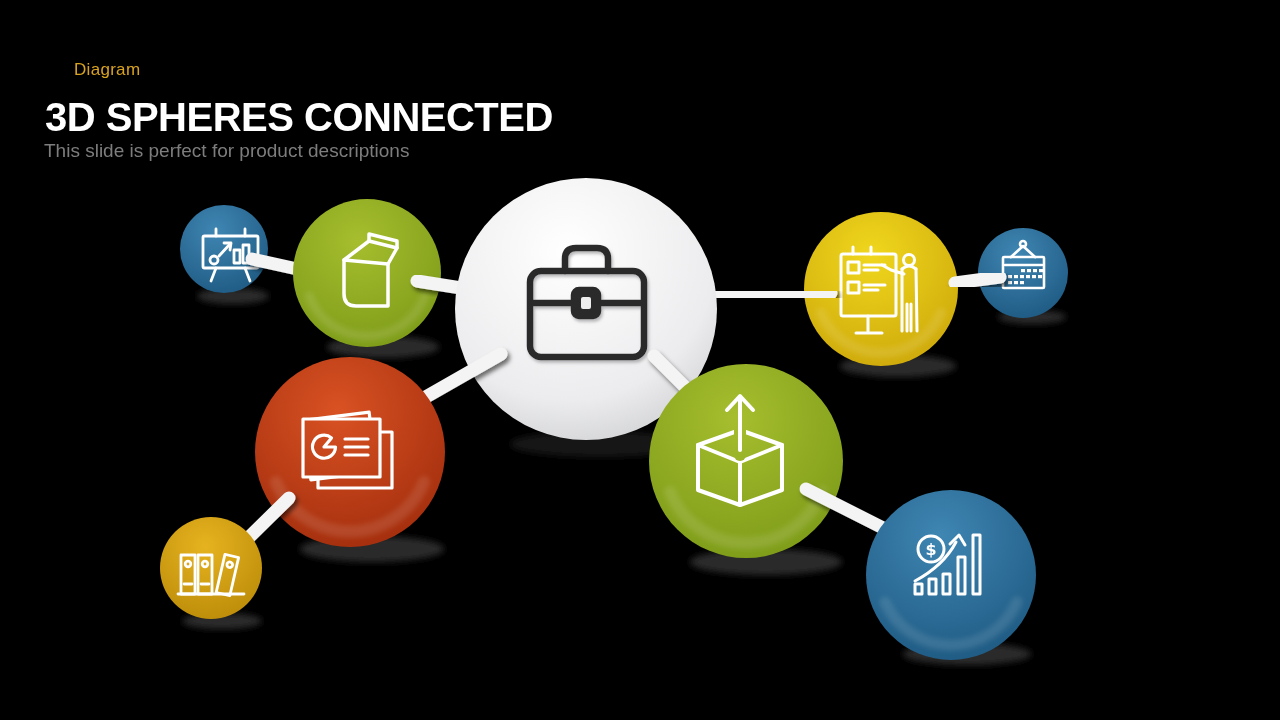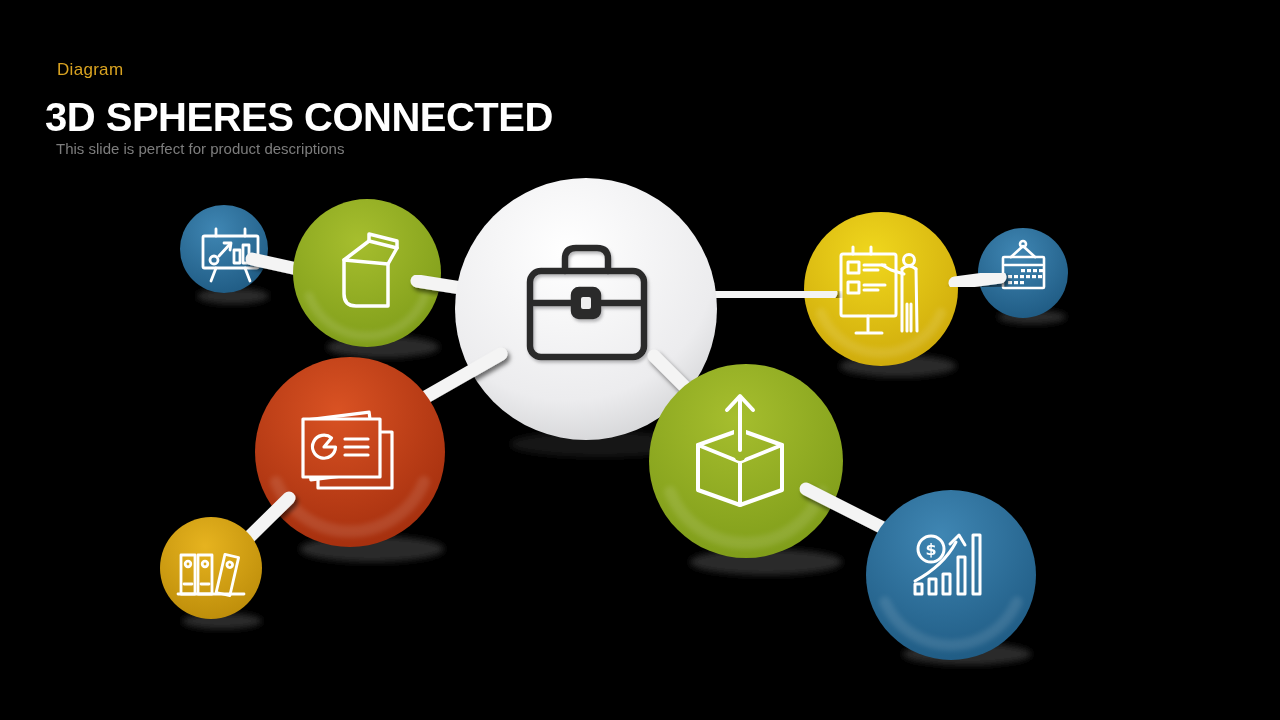--- a/index.html
+++ b/index.html
@@ -5,33 +5,33 @@
   html,body{margin:0;padding:0;}
   body{
     width:1280px;height:720px;
     background:var(--c-background,#000);
     overflow:hidden;
     font-family:"Liberation Sans",sans-serif;
     position:relative;
   }
   .header{position:absolute;left:0;top:0;width:1280px;}
   .eyebrow{
-    position:absolute;left:57px;top:60px;
+    position:absolute;left:74px;top:60px;
     font-size:17px;color:var(--c-category_label,#d9a321);
     letter-spacing:.3px;
     text-align:right;
   }
   .title{
     position:absolute;left:45px;top:95px;margin:0;
     font-size:40px;font-weight:bold;color:var(--c-title,#fff);
     letter-spacing:-.5px;white-space:nowrap;
   }
   .subtitle{
-    position:absolute;left:56px;top:140px;margin:0;
-    font-size:15px;color:var(--c-subtitle,#7d7d7d);
+    position:absolute;left:44px;top:140px;margin:0;
+    font-size:19px;color:var(--c-subtitle,#7d7d7d);
     white-space:nowrap;
   }
   svg{position:absolute;left:0;top:0;}
   .icon-stroke{stroke:var(--c-icon_stroke,#fff);fill:none;stroke-linecap:round;stroke-linejoin:round;}
   .connector{stroke:var(--c-connector,#f4f4f4);stroke-width:13;stroke-linecap:round;}
   .sheen{stroke:#ffffff;opacity:.10;fill:none;stroke-linecap:round;}
 </style>
 </head>
 <body>
 

